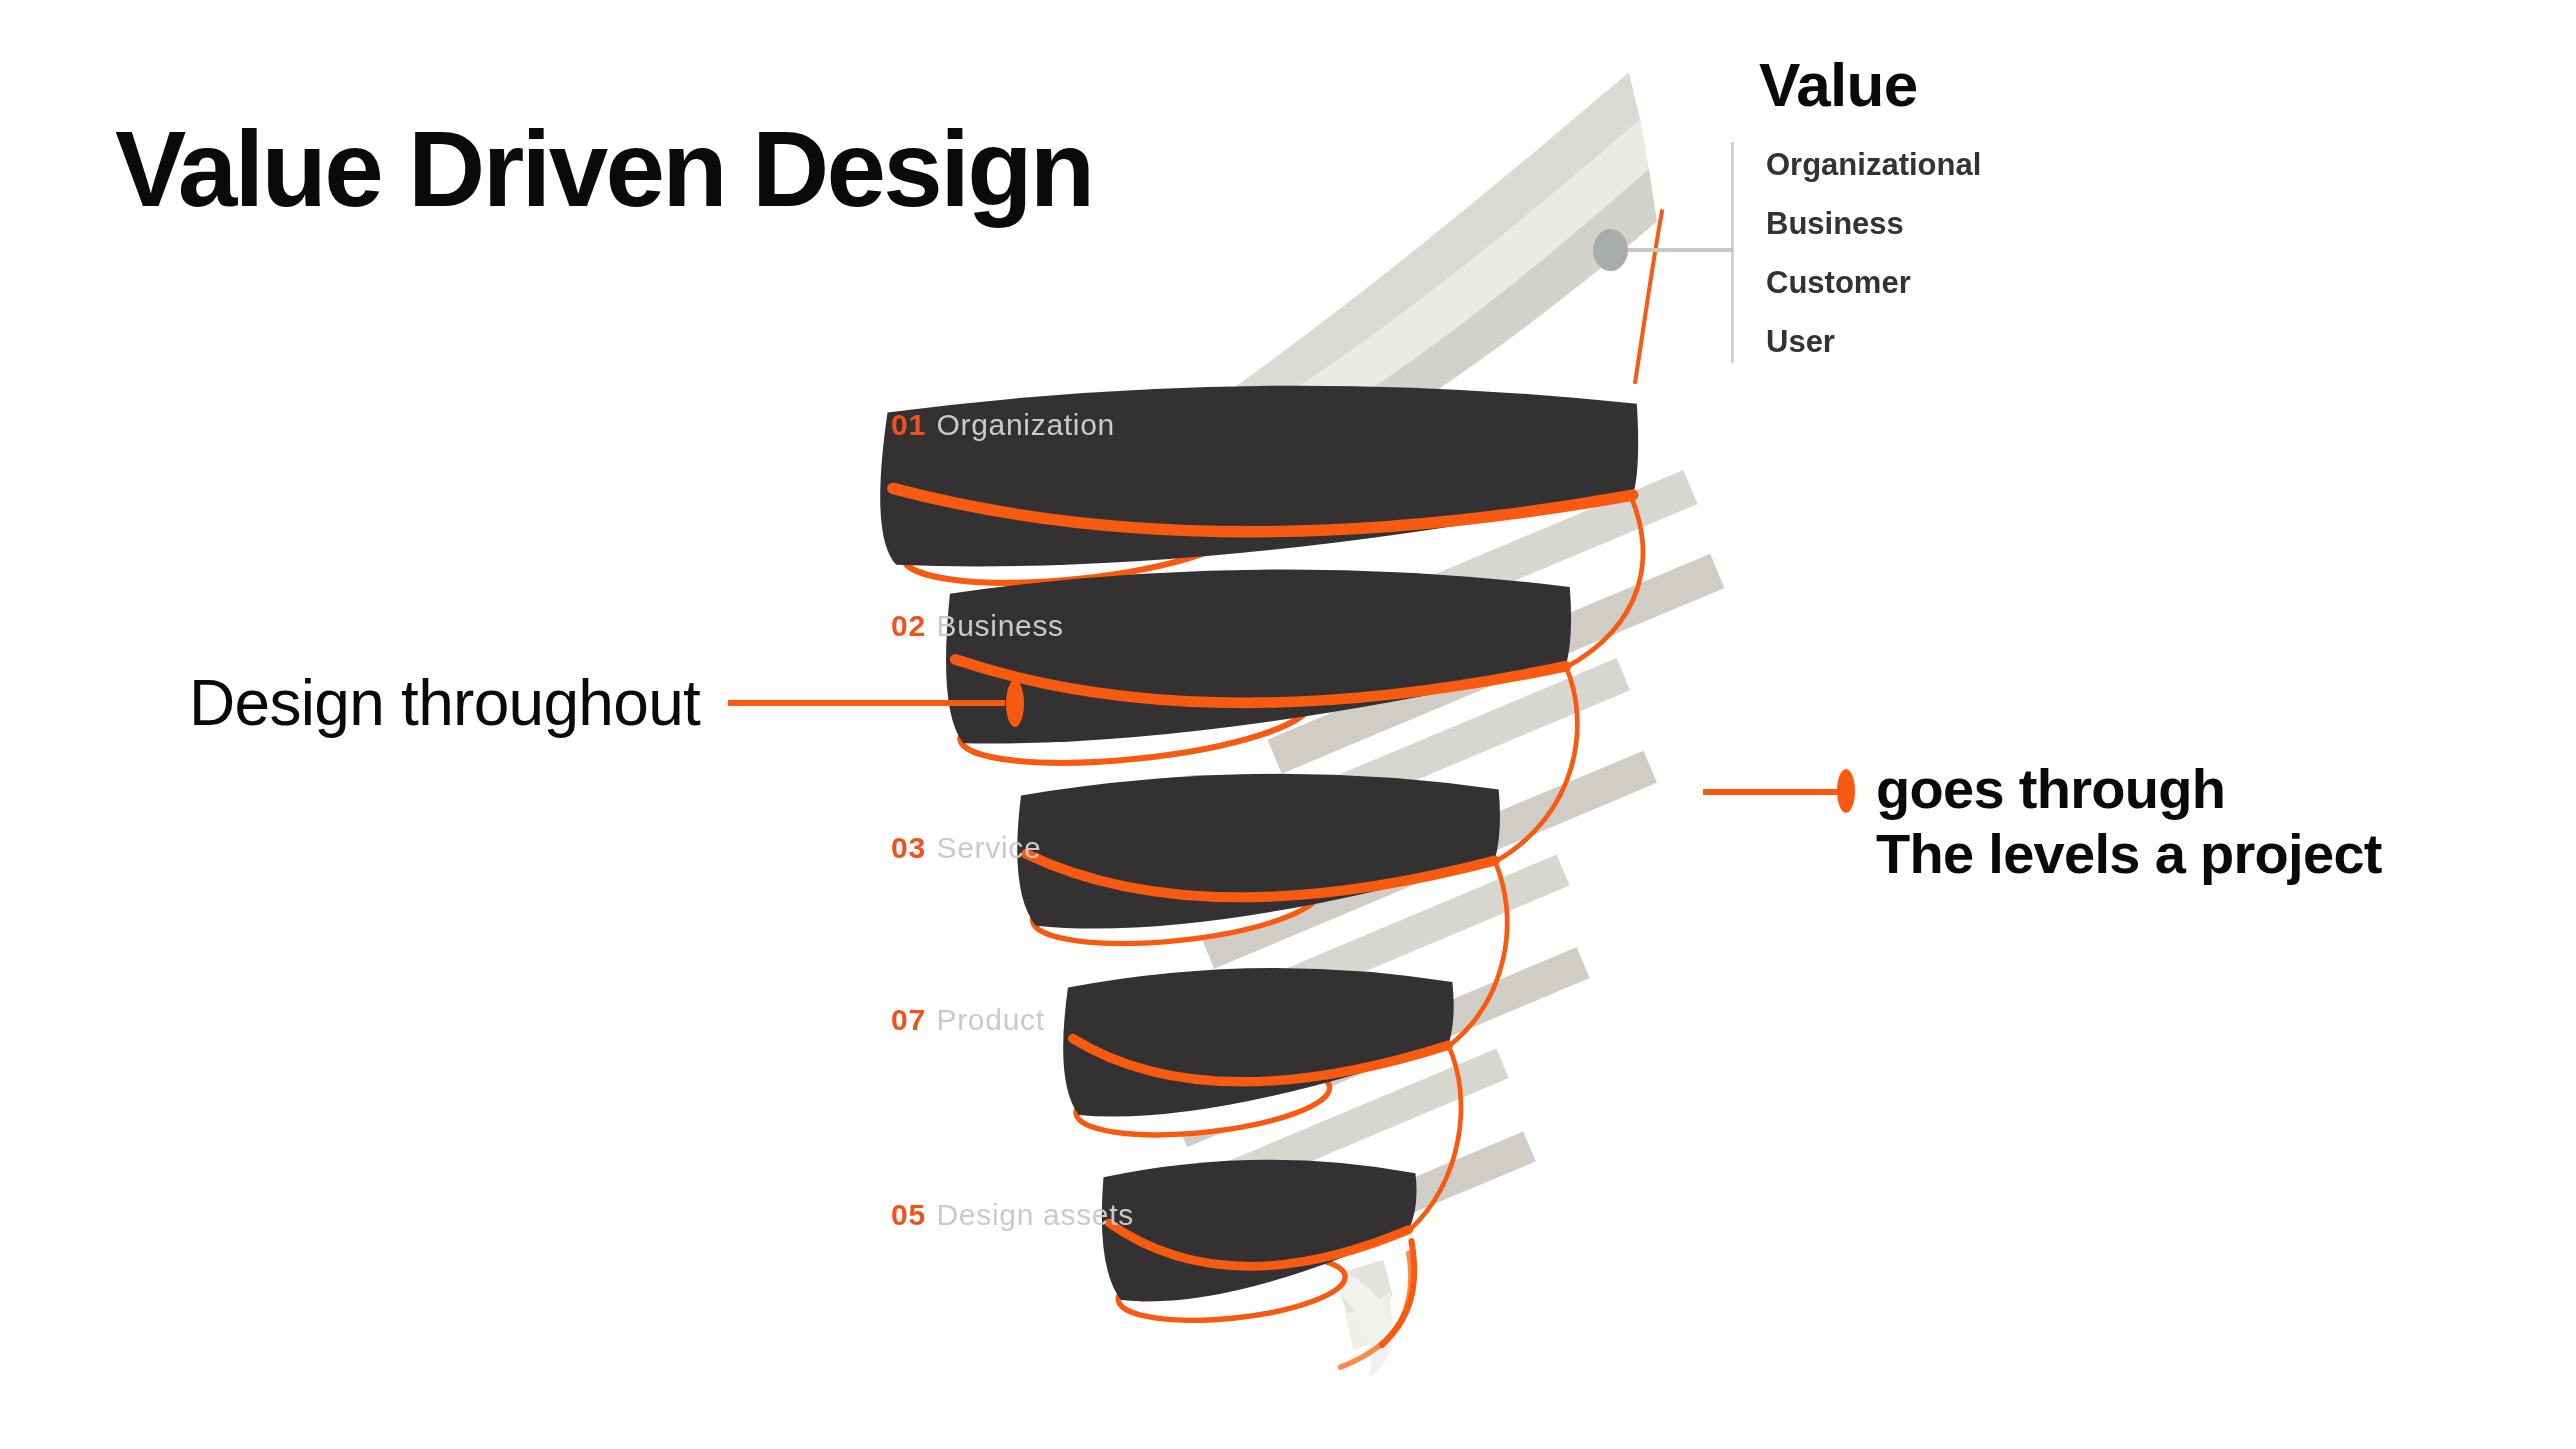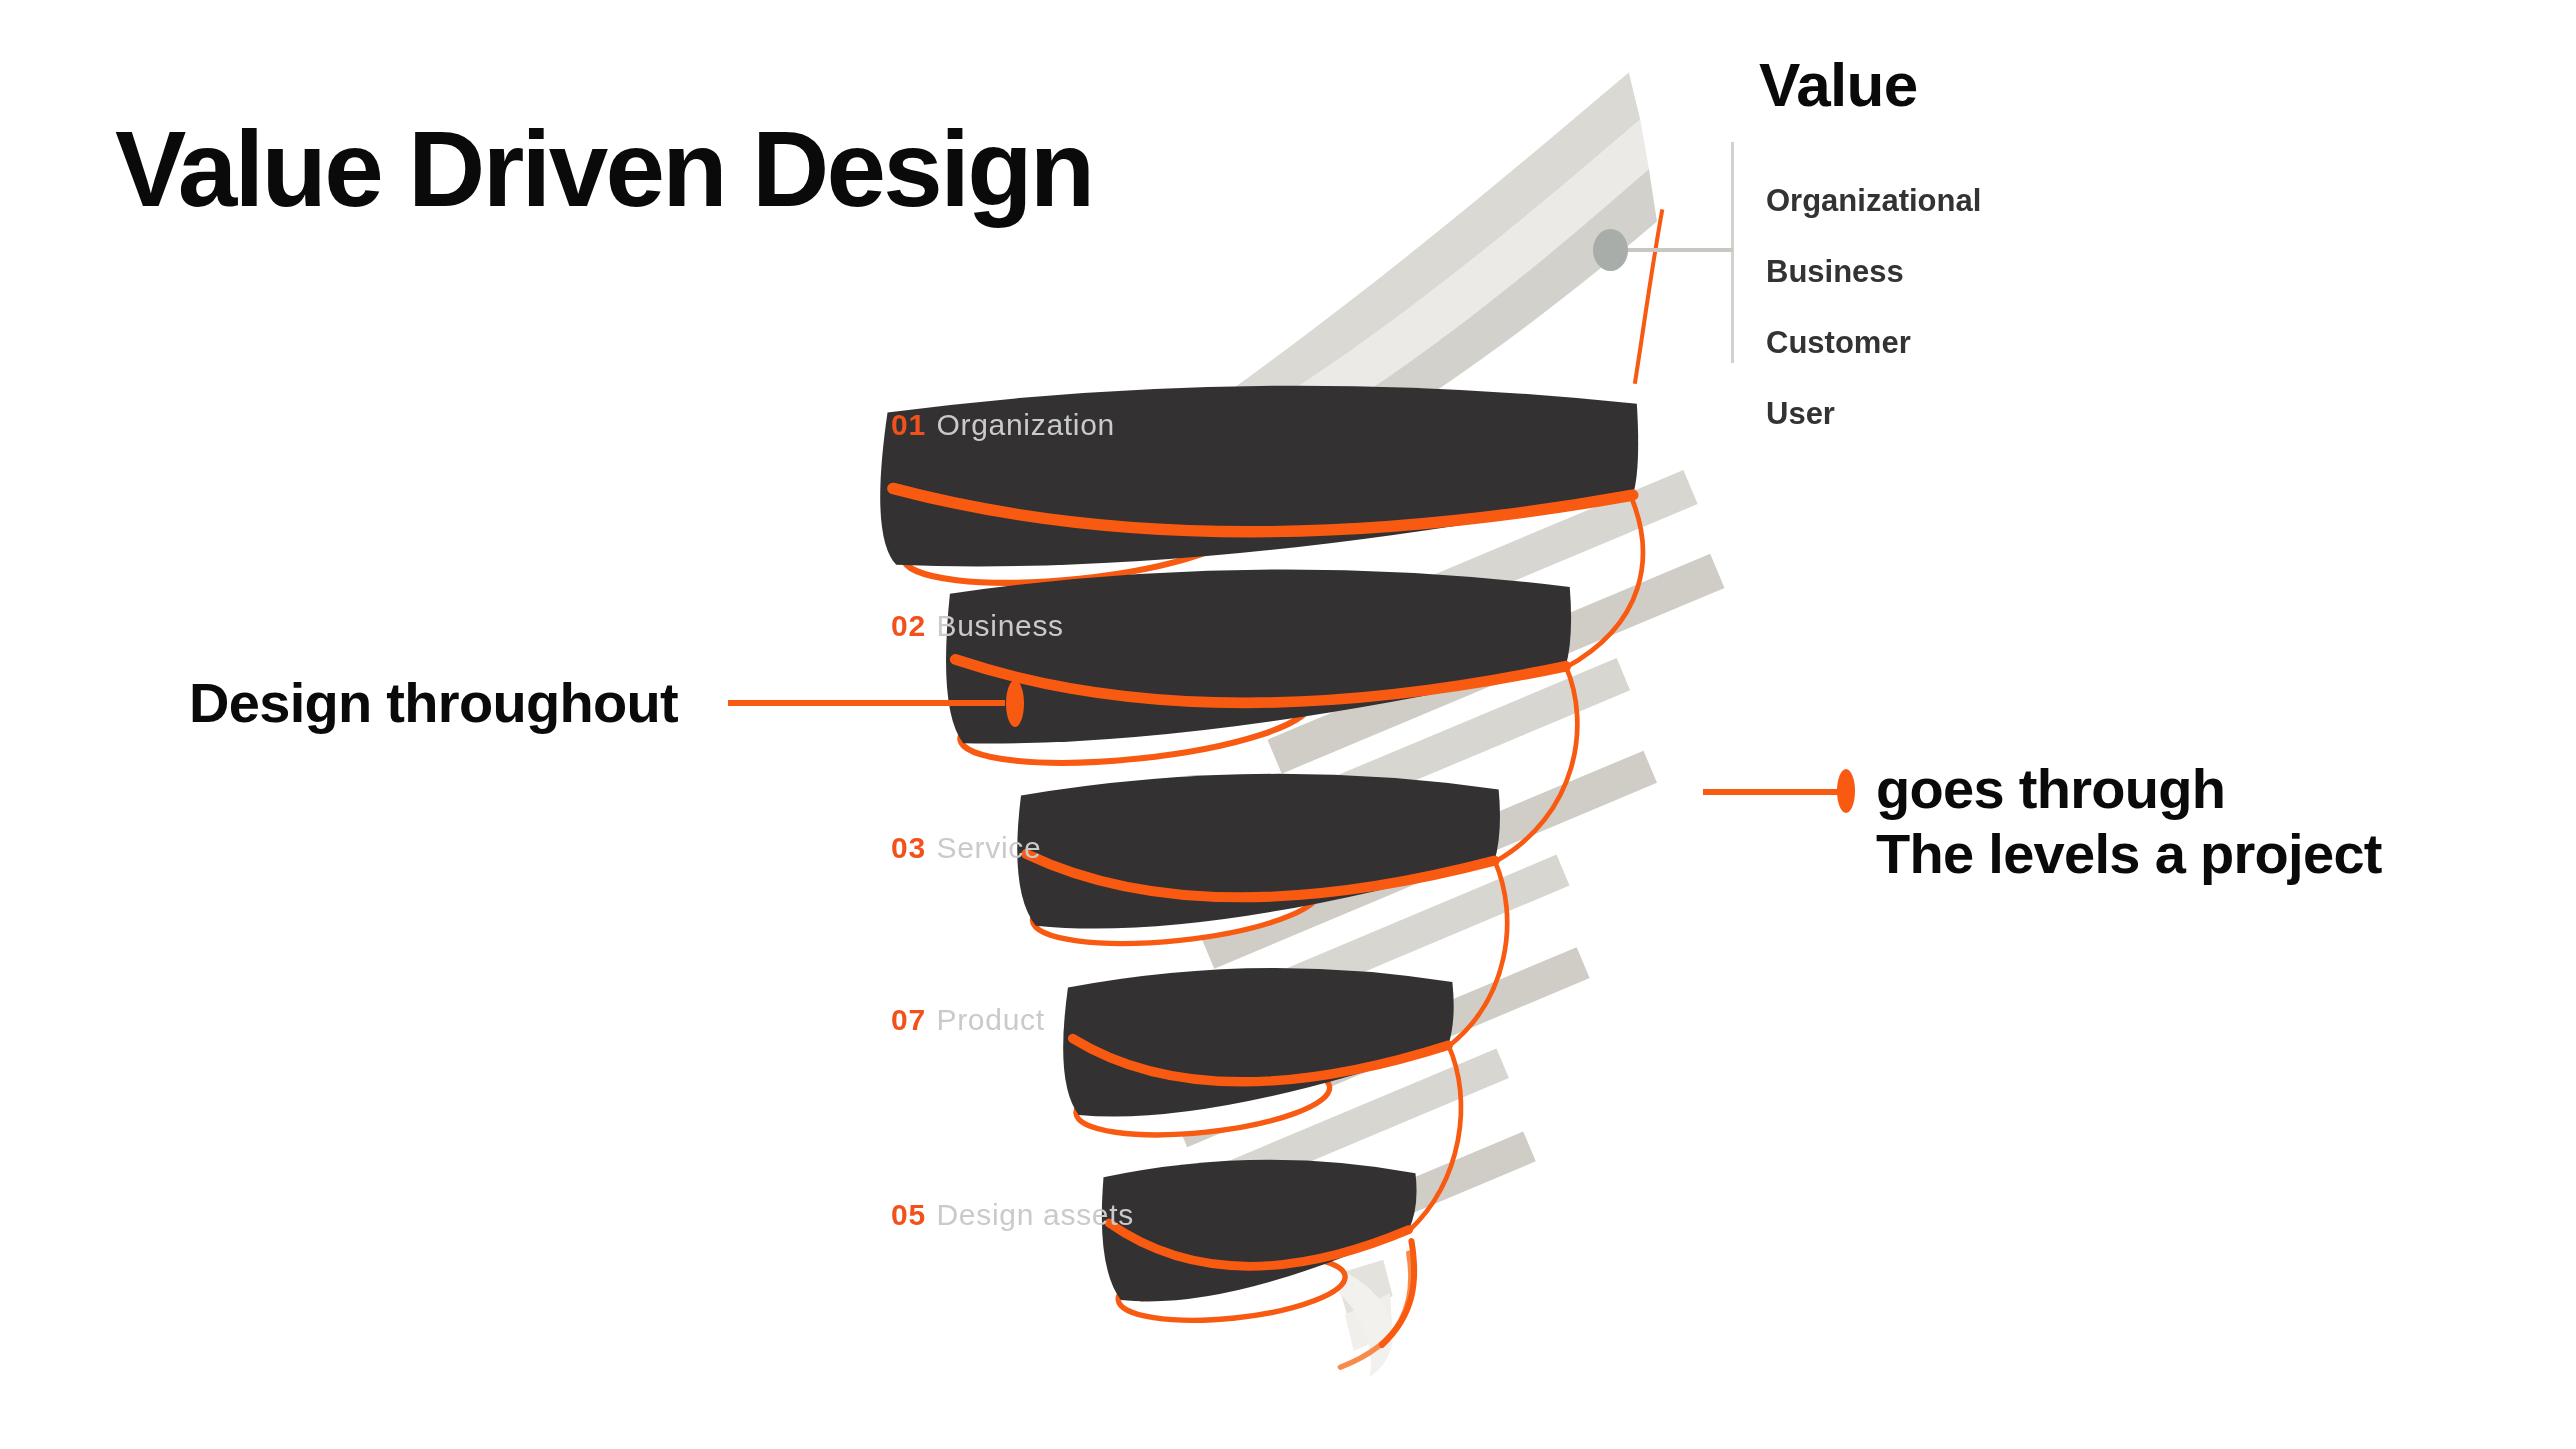--- a/index.html
+++ b/index.html
@@ -39,30 +39,30 @@
     position:absolute;left:1610px;top:248px;width:123px;height:4px;
     background:var(--connector-gray);
   }
   .value-dot{
     position:absolute;left:1593px;top:229px;width:35px;height:42px;border-radius:50%;
     background:var(--dot-gray);
   }
   .value-list{position:absolute;left:1766px;top:147px;}
   .value-item{
     font-size:31px;font-weight:700;color:var(--list-text);
-    line-height:35px;margin-bottom:24px;white-space:nowrap;margin-top:36px;
+    line-height:35px;margin-bottom:24px;white-space:nowrap;
   }
   .band-label{
     position:absolute;left:891px;width:738px;height:44px;line-height:44px;
     text-align:left;font-size:30px;letter-spacing:0.7px;white-space:nowrap;
   }
   .band-label .num{color:var(--number);font-weight:600;margin-right:10.7px;}
   .band-label .txt{color:var(--band-label);font-weight:500;}
   .callout-left-text{
-    position:absolute;left:189px;top:674px;font-size:56px;font-weight:700;
+    position:absolute;left:189px;top:674px;font-size:64px;font-weight:400;
     letter-spacing:-0.7px;color:var(--text-dark);line-height:58px;white-space:nowrap;
   }
   .callout-left-line{
     position:absolute;left:728px;top:700px;width:277px;height:6px;background:var(--accent);
   }
   .callout-left-dot{
     position:absolute;left:1006px;top:680px;width:18px;height:47px;border-radius:50%;
     background:var(--accent);
   }
   .callout-right-line{

